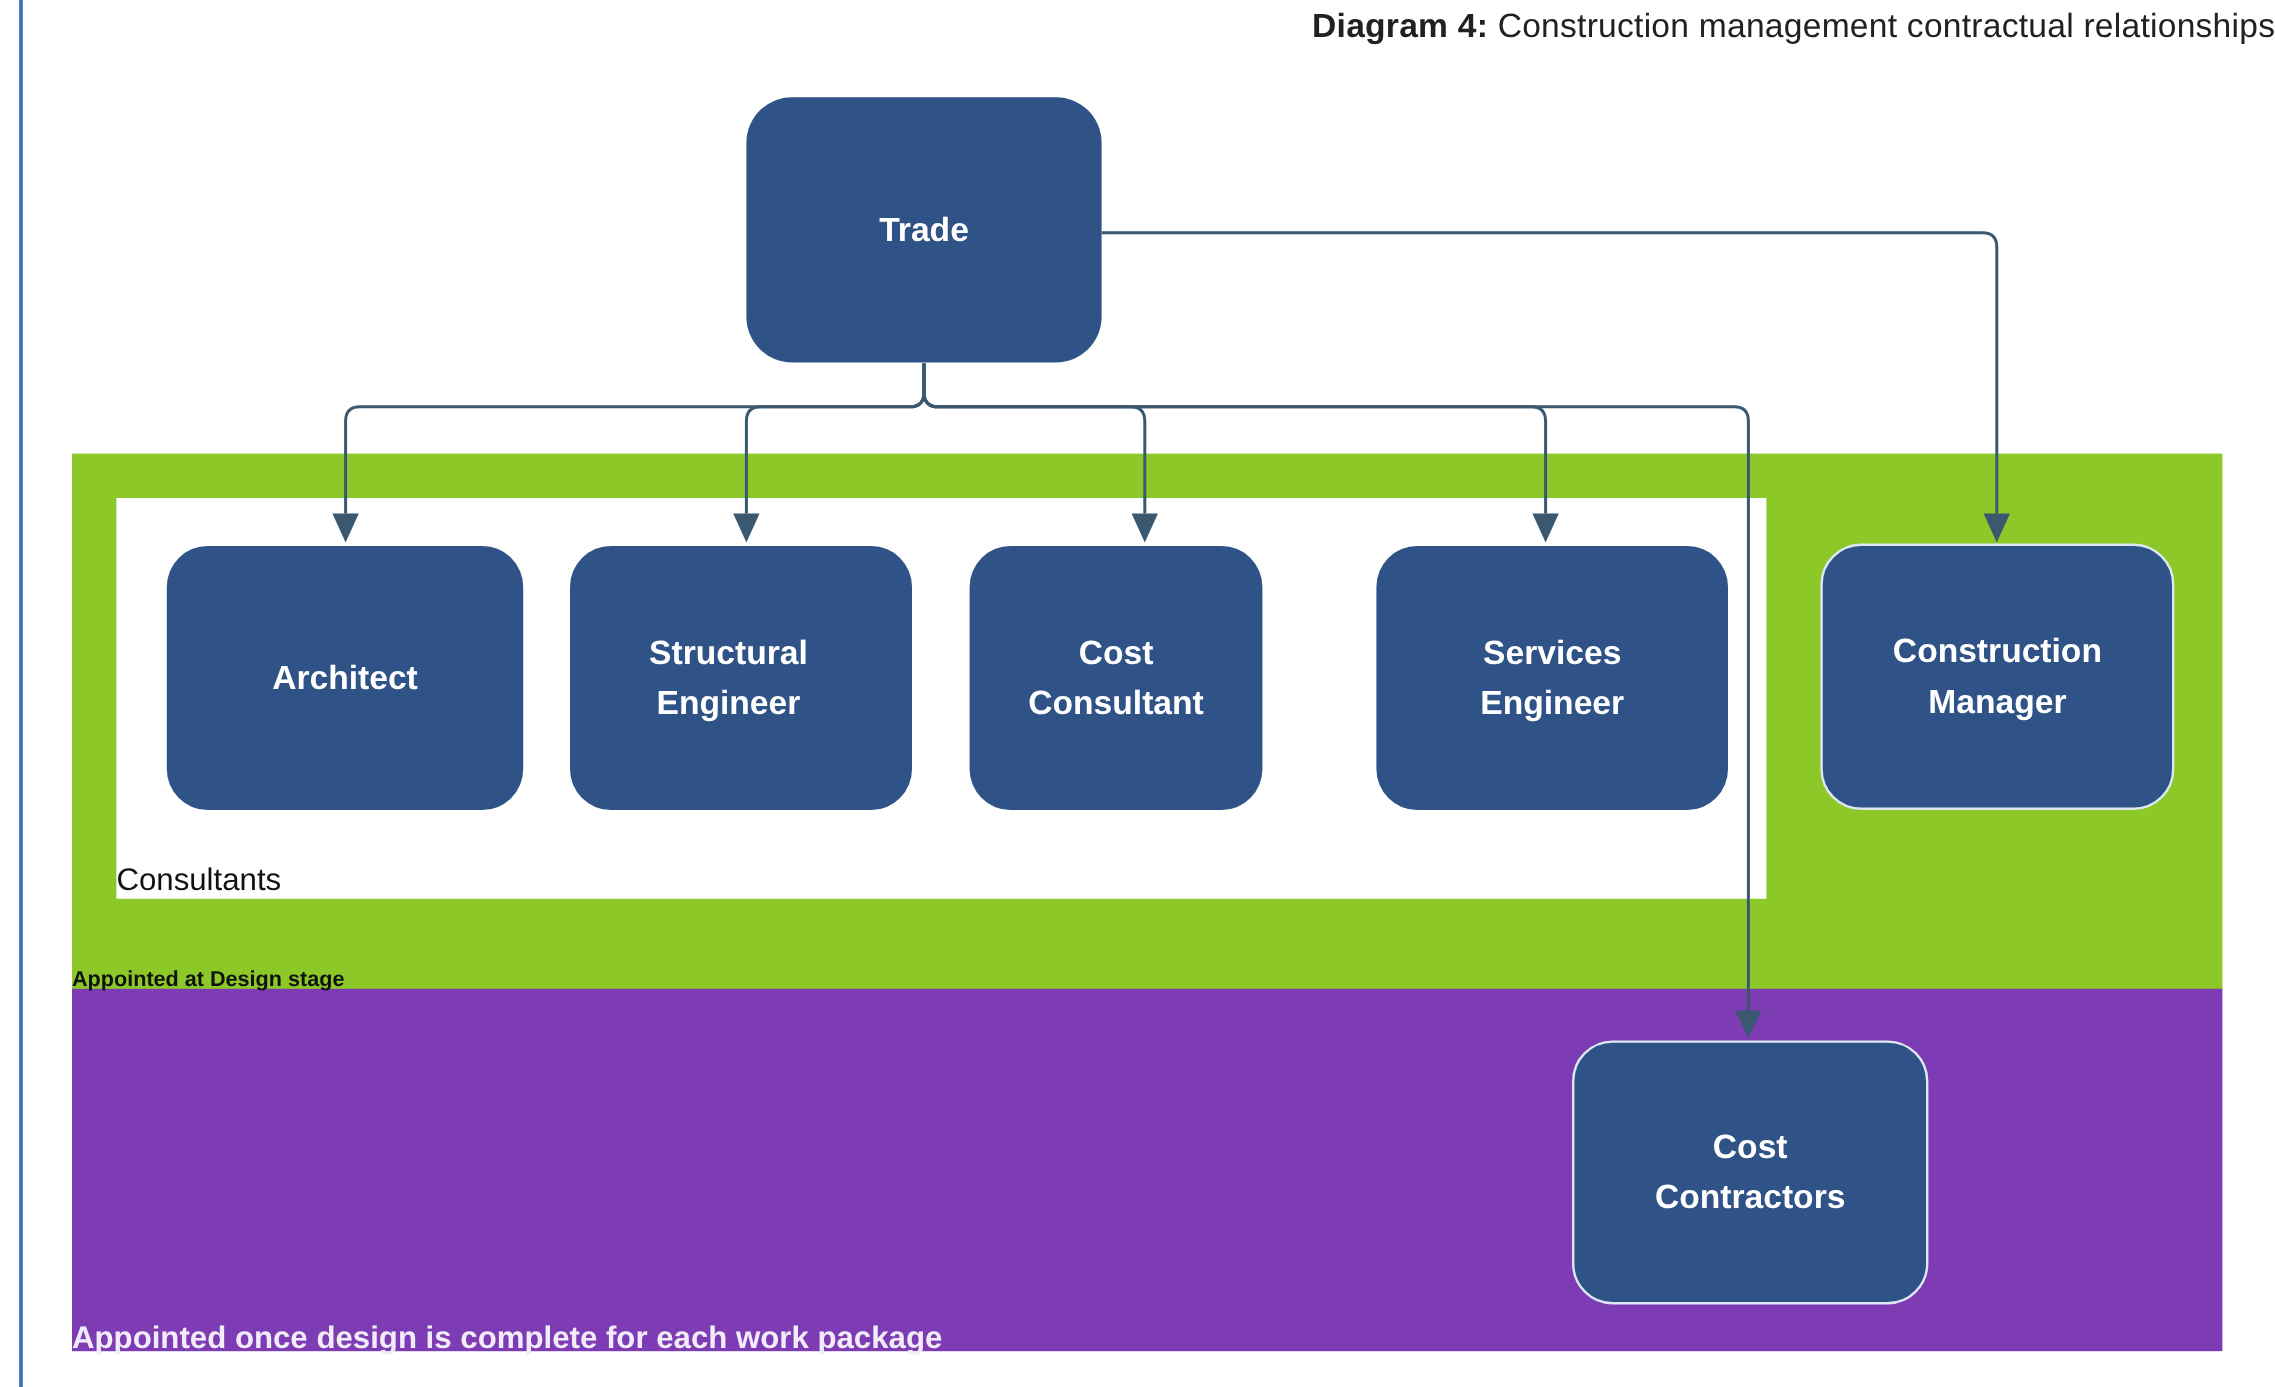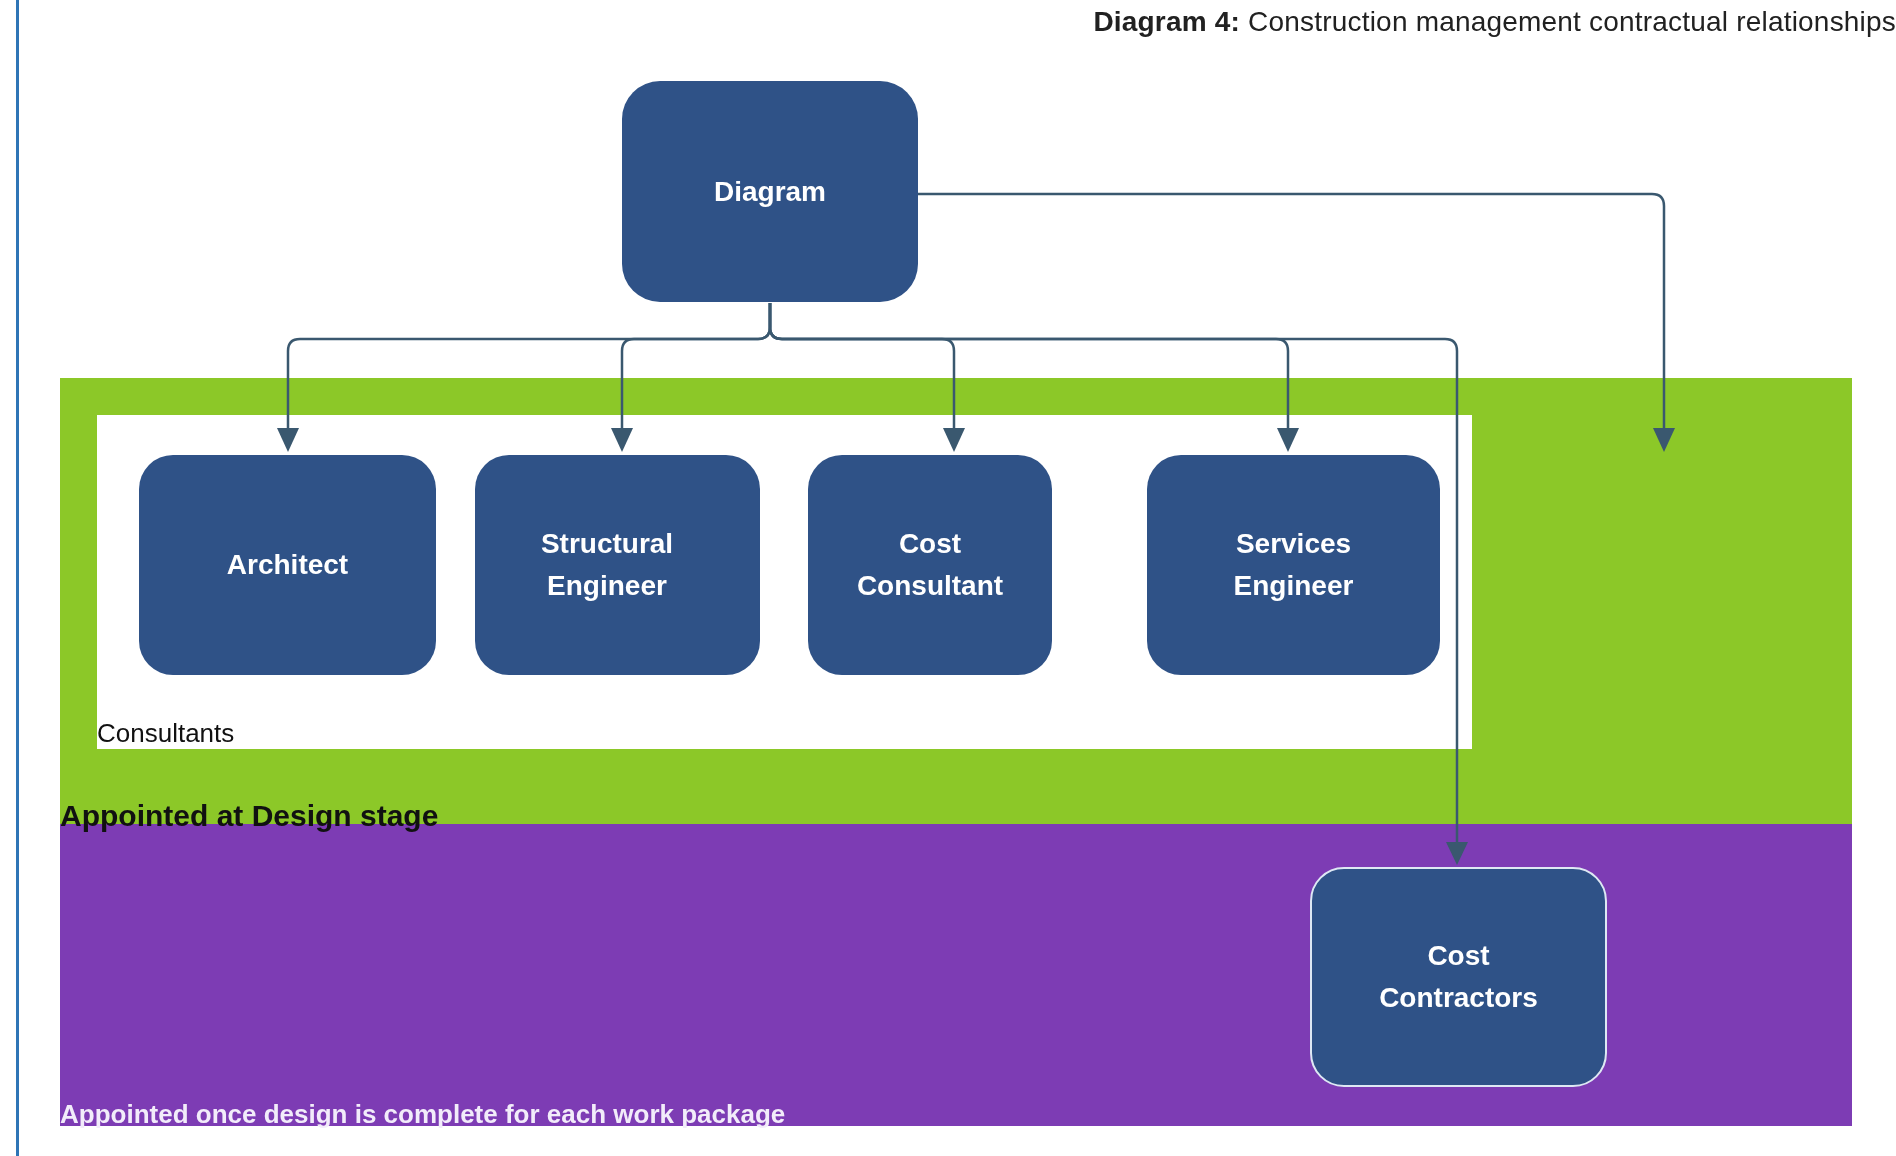--- a/index.html
+++ b/index.html
@@ -64,21 +64,21 @@
   }
   #consultants-label {
     left: 97px; top: 703px;
     width: 1375px;
     font-size: 26px;
     color: var(--band-label-dark, #111111);
   }
   #design-stage-label {
     left: 60px; top: 786px;
     width: 1792px;
-    font-size: 30px;
+    font-size: 18px;
     font-weight: bold;
     color: var(--band-label-dark, #111111);
   }
   #work-package-label {
     left: 60px; top: 1084px;
     width: 1452px;
     font-size: 26px;
     font-weight: bold;
     color: var(--purple-label-text, #F2ECFA);
   }
@@ -149,39 +149,42 @@
     <polygon points="943,428 965,428 954,452"></polygon>
     <path d="M770 303 L770 327 Q770 339 782 339 L1276 339 Q1288 339 1288 351 L1288 428"></path>
     <polygon points="1277,428 1299,428 1288,452"></polygon>
     <path d="M770 303 L770 327 Q770 339 782 339 L1445 339 Q1457 339 1457 351 L1457 842"></path>
     <polygon points="1446,842 1468,842 1457,865"></polygon>
     <path d="M918 194 L1652 194 Q1664 194 1664 206 L1664 428"></path>
     <polygon points="1653,428 1675,428 1664,452"></polygon>
   </svg>
 
   <div id="node-client" class="node">
-    <span>Diagram</span>
+    <span>Trade</span>
   </div>
 
   <div id="node-architect" class="node">
     <span>Architect</span>
   </div>
 
   <div id="node-structural" class="node">
     <span>Structural Engineer</span>
   </div>
 
   <div id="node-cost" class="node">
     <span>Cost Consultant</span>
   </div>
 
   <div id="node-services" class="node">
     <span>Services Engineer</span>
   </div>
 
+  <div id="node-cm" class="node bordered">
+    <span>Construction Manager</span>
+  </div>
 
   <div id="node-trade" class="node bordered">
     <span>Cost Contractors</span>
   </div>
 
   <div id="consultants-label" class="group-label">Consultants</div>
   <div id="design-stage-label" class="group-label">Appointed at Design stage</div>
   <div id="work-package-label" class="group-label">Appointed once design is complete for each work package</div>
 
 </div>

